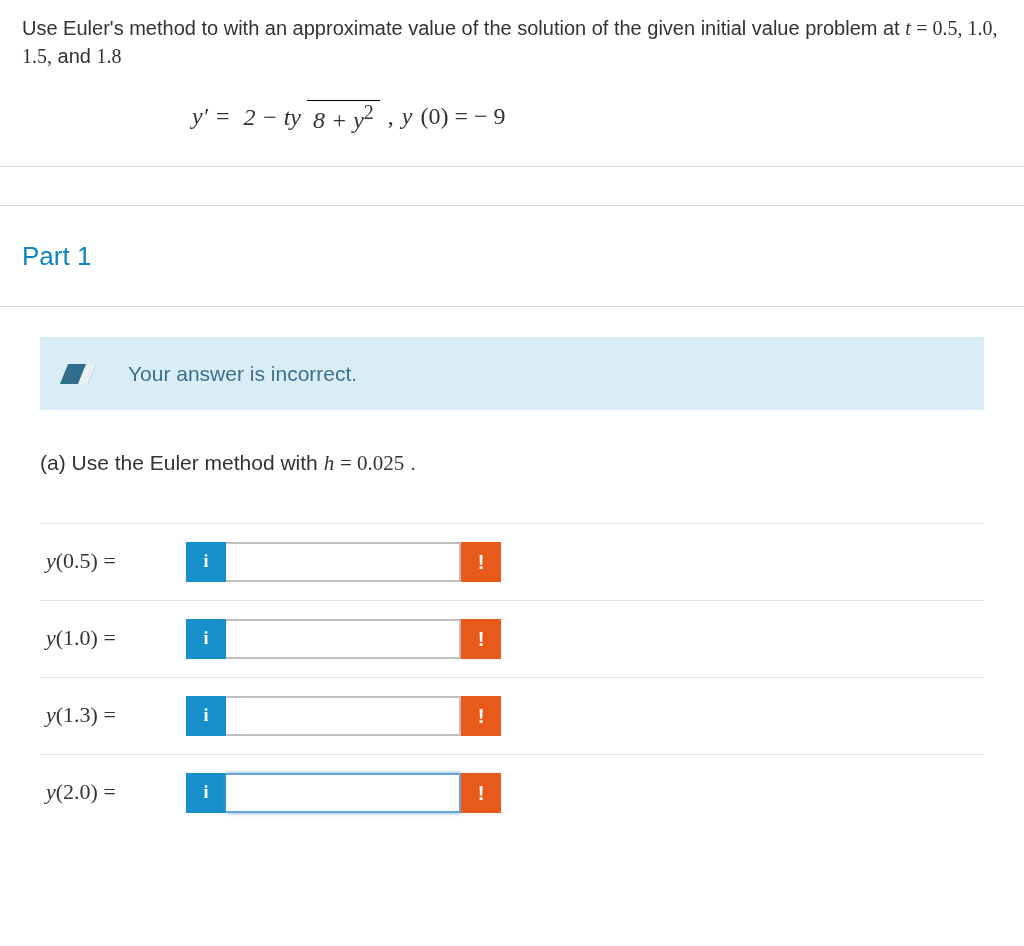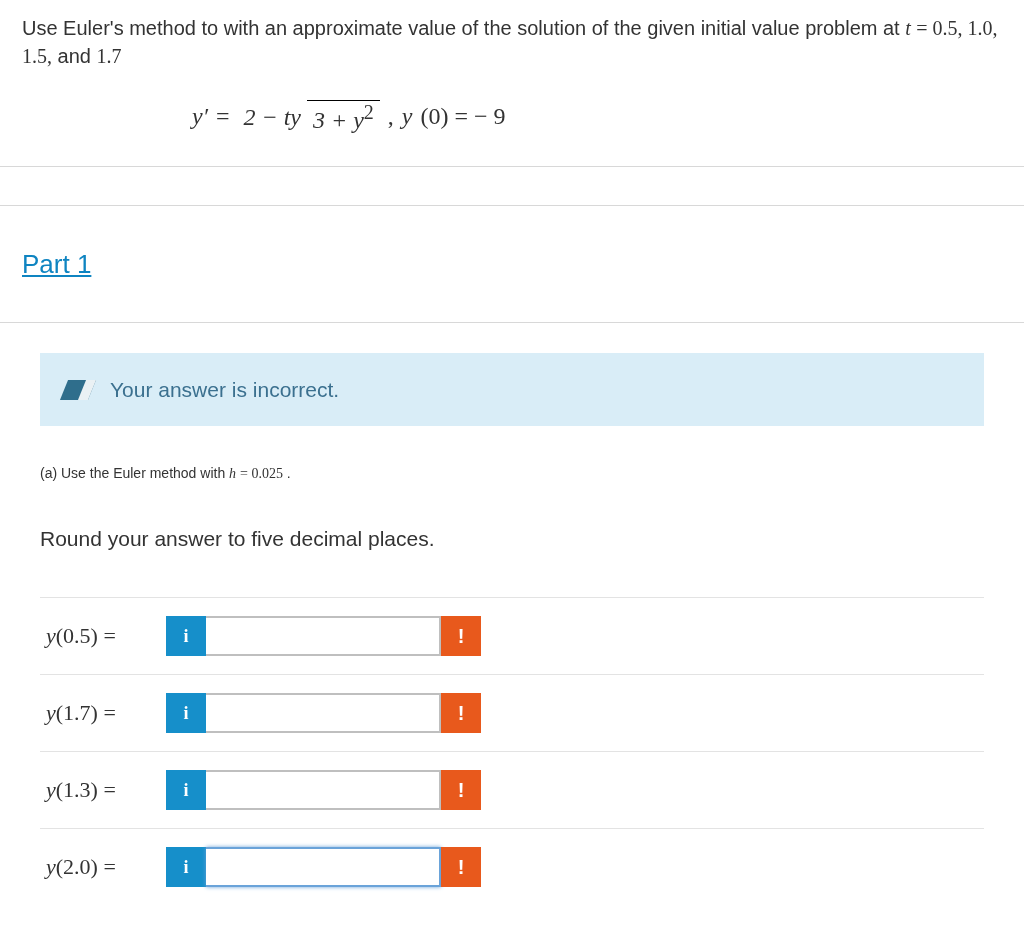--- a/index.html
+++ b/index.html
@@ -36,62 +36,62 @@
   .frac {
     display: inline-flex;
     flex-direction: row;
     align-items: center;
     vertical-align: middle;
     line-height: 1.1;
   }
   .frac .num { padding: 0 6px; }
   .frac .den { border-top: 1px solid #000; padding: 0 6px; }
   .part-heading {
-    padding: 40px 22px;
+    padding: 32px 22px;
     border-top: 1px solid var(--border);
     border-bottom: 1px solid var(--border);
     margin-top: 38px;
     font-size: 26px;
     color: var(--link-blue);
     font-weight: 400;
-    text-decoration: underline;
   }
   .part-body { padding: 30px 40px 0 40px; }
   .alert {
     background: var(--alert-bg);
     padding: 22px 24px;
     display: flex;
     align-items: center;
-    gap: 18px;
+    gap: 36px;
     font-size: 21px;
     color: var(--alert-text);
   }
   .eraser-icon {
     width: 28px; height: 20px;
     background: #2f6e8c;
     transform: skewX(-22deg);
     display: inline-block;
     position: relative;
   }
   .eraser-icon::after {
     content: "";
     position: absolute;
     right: 0; top: 0; bottom: 0;
     width: 35%;
     background: #fff;
     opacity: 0.9;
   }
-  .subprompt { font-size: 14px; margin-top: 38px; }
+  .subprompt { font-size: 21px; margin-top: 38px; }
   .instructions { font-size: 21px; margin-top: 40px; }
   .answers { margin-top: 44px; border-top: 1px solid #e3e3e3; }
   .answer-row {
     display: flex;
     align-items: center;
     padding: 18px 6px;
     border-bottom: 1px solid #e3e3e3;
+    gap: 20px;
   }
   .answer-row:last-child { border-bottom: none; }
   .answer-label {
     width: 120px;
     font-size: 22px;
   }
   .input-group { display: flex; height: 40px; }
   .info-btn {
     width: 40px;
     background: var(--info-blue);
@@ -126,29 +126,29 @@
 </style>
 </head>
 <body>
 
 <div class="prompt">
   <span>Use Euler's method to with an approximate value of the solution of the given initial value problem at </span>
   <span class="math-italic">t</span>
   <span class="math"> = </span>
   <span class="math">0.5,  1.0,  1.5,</span>
   <span>  and </span>
-  <span class="math">1.7</span>
+  <span class="math">1.8</span>
 
   <div class="eq-block math">
     <span class="math-italic">y′</span>
     <span> = </span>
     <span class="frac">
       <span class="num math-italic">2 − ty</span>
       <span class="den">
-        <span class="math-italic">3 + y</span><sup class="math">2</sup>
+        <span class="math-italic">8 + y</span><sup class="math">2</sup>
       </span>
     </span>
     <span>,   </span>
     <span class="math-italic">y</span>
     <span>(0) = − 9</span>
   </div>
 </div>
 
 <div class="part-heading">Part 1</div>
 
@@ -160,33 +160,32 @@
   </div>
 
   <div class="subprompt">
     <span>(a) Use the Euler method with </span>
     <span class="math-italic">h</span>
     <span class="math"> = </span>
     <span class="math">0.025</span>
     <span>.</span>
   </div>
 
-  <div class="instructions">Round your answer to five decimal places.</div>
 
   <div class="answers" id="answers">
       <div class="answer-row">
         <div class="answer-label"><span class="math-italic">y</span><span class="math">(0.5) =</span></div>
         <div class="input-group">
           <div class="info-btn">i</div>
           <input type="text" class="text-input" style="">
           <div class="error-badge">!</div>
         </div>
       </div>
       <div class="answer-row">
-        <div class="answer-label"><span class="math-italic">y</span><span class="math">(1.7) =</span></div>
+        <div class="answer-label"><span class="math-italic">y</span><span class="math">(1.0) =</span></div>
         <div class="input-group">
           <div class="info-btn">i</div>
           <input type="text" class="text-input" style="">
           <div class="error-badge">!</div>
         </div>
       </div>
       <div class="answer-row">
         <div class="answer-label"><span class="math-italic">y</span><span class="math">(1.3) =</span></div>
         <div class="input-group">
           <div class="info-btn">i</div>

